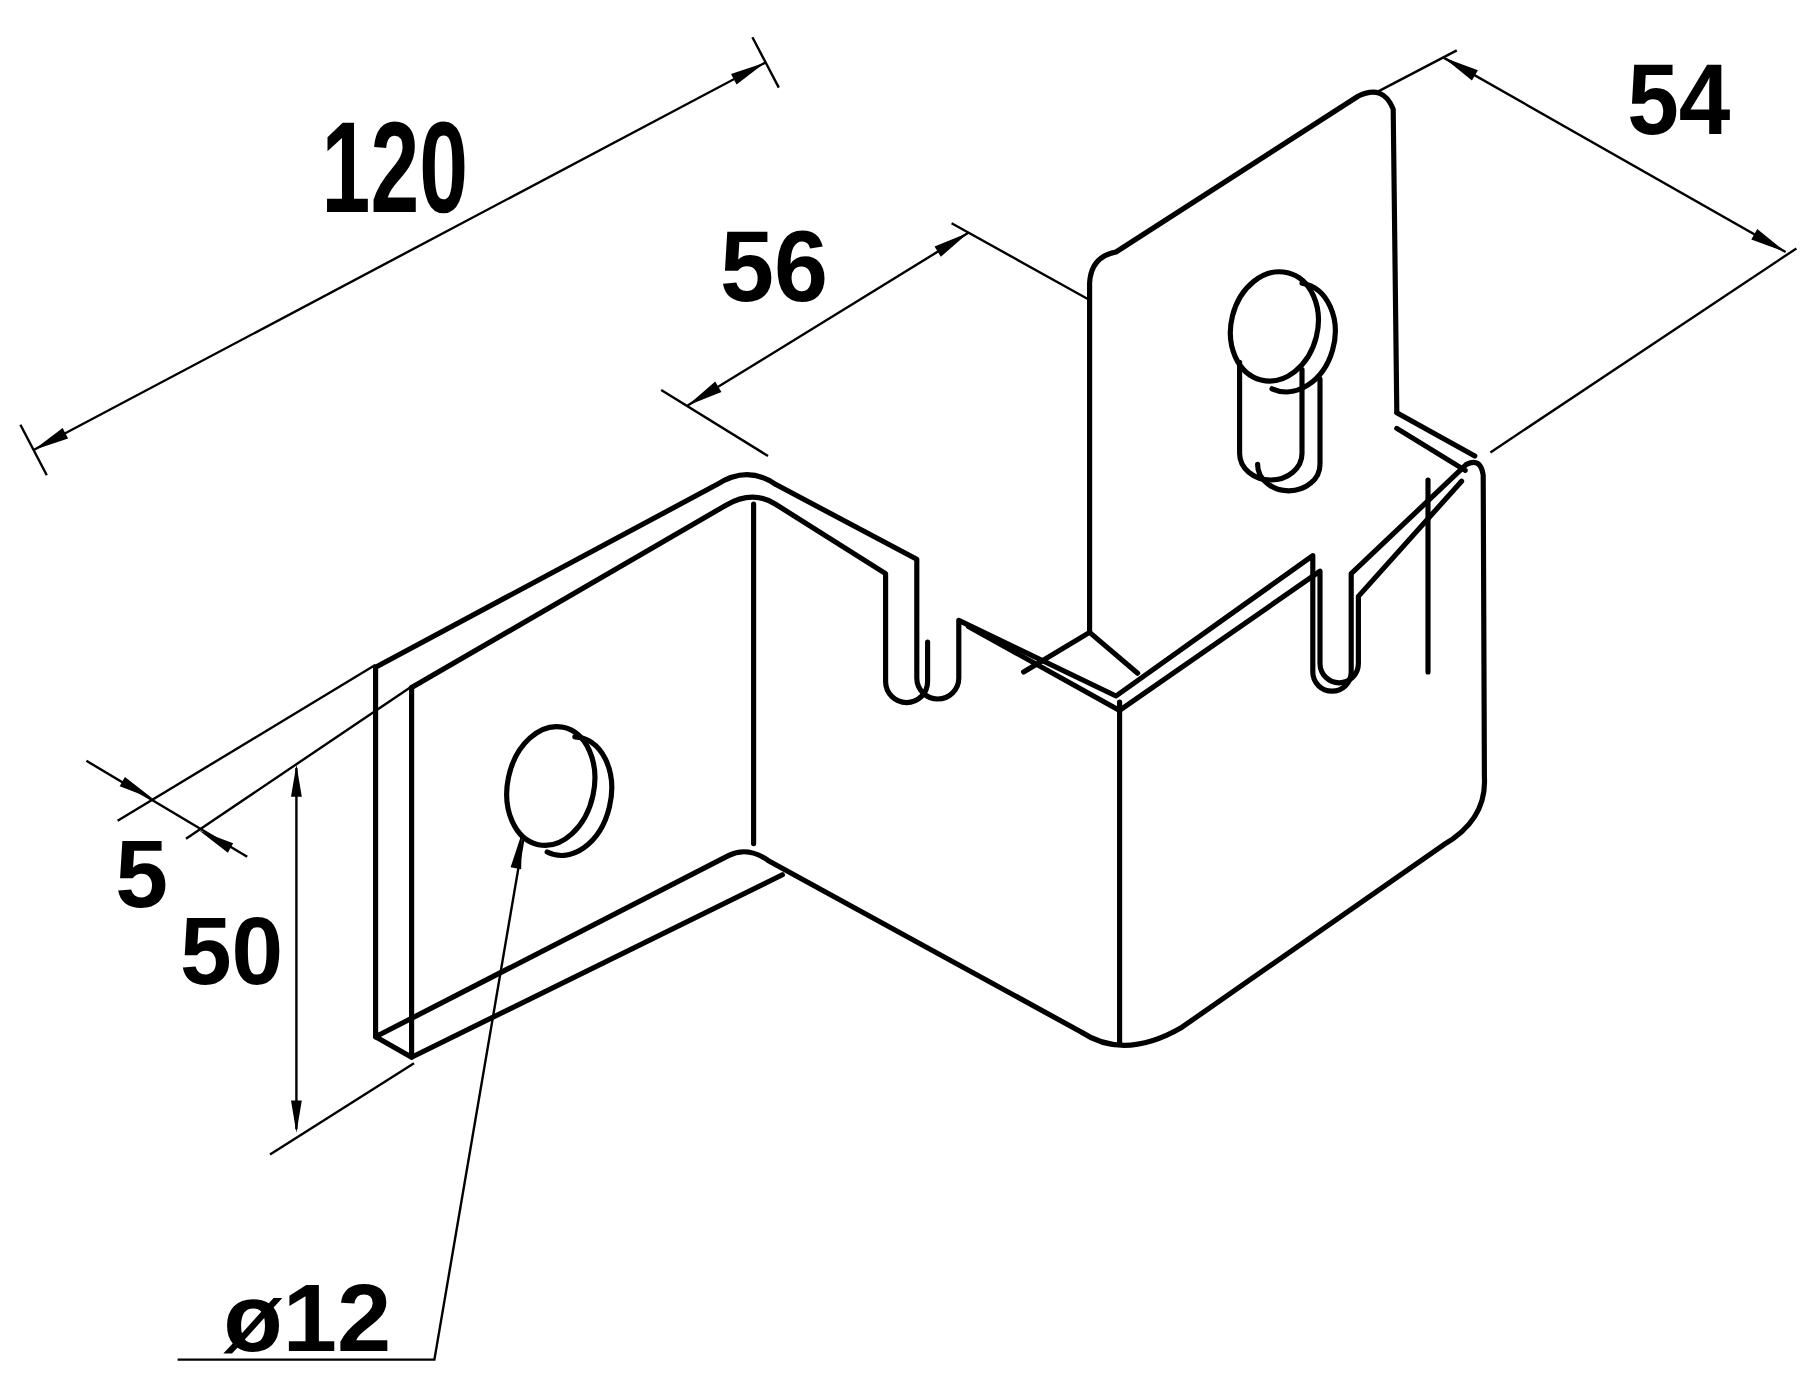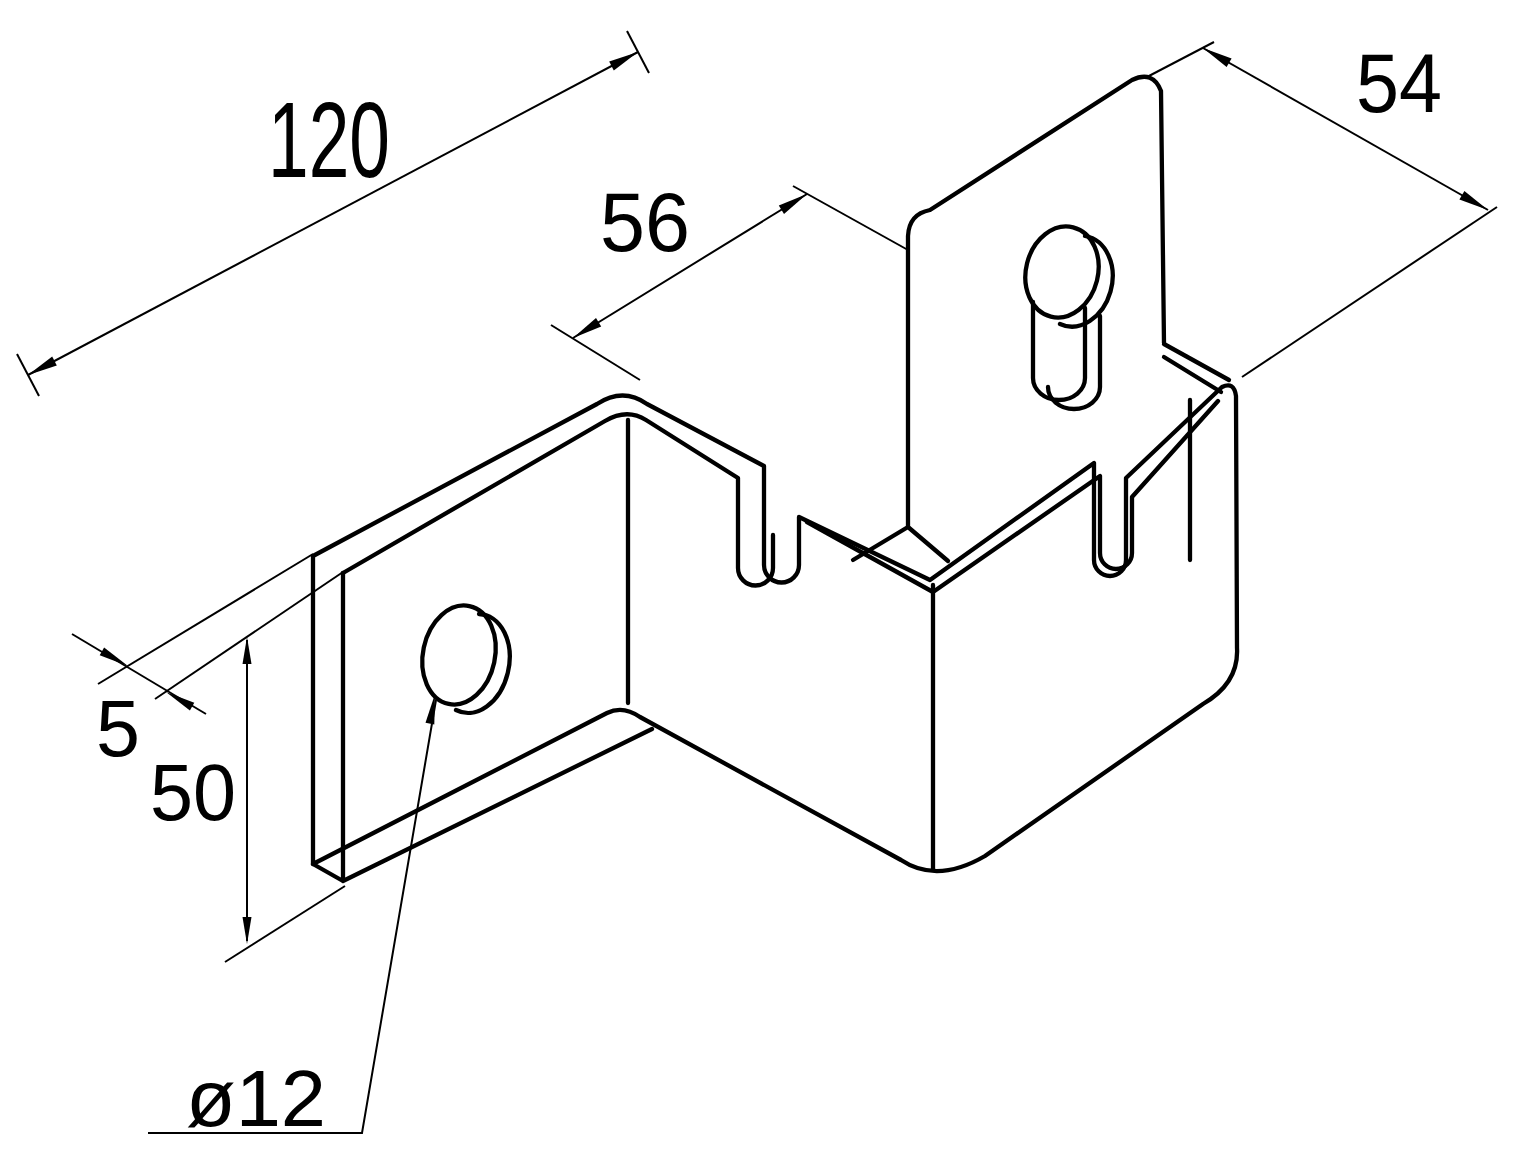--- a/index.html
+++ b/index.html
@@ -1,17 +1,17 @@
 <!DOCTYPE html>
 <html><head>
 <meta charset="utf-8">
 <style>
   html,body{margin:0;padding:0;background:#fff;}
   .stage{position:relative;width:1514px;height:1159px;background:#ffffff;overflow:hidden;
-         font-family:"Liberation Sans","DejaVu Sans",sans-serif;}
+         font-family:"Liberation Sans","DejaVu Sans",sans-serif;font-weight:bold;}
   svg{display:block}
   .part{fill:none;stroke:#000;stroke-width:4.3;stroke-linecap:round;stroke-linejoin:round;}
   .thin{fill:none;stroke:#000;stroke-width:2;stroke-linecap:butt;}
   .arrow{fill:#000;stroke:none;}
   text.dim{fill:#000;}
 </style>
 </head>
 <body>
 
 <div class="stage">

